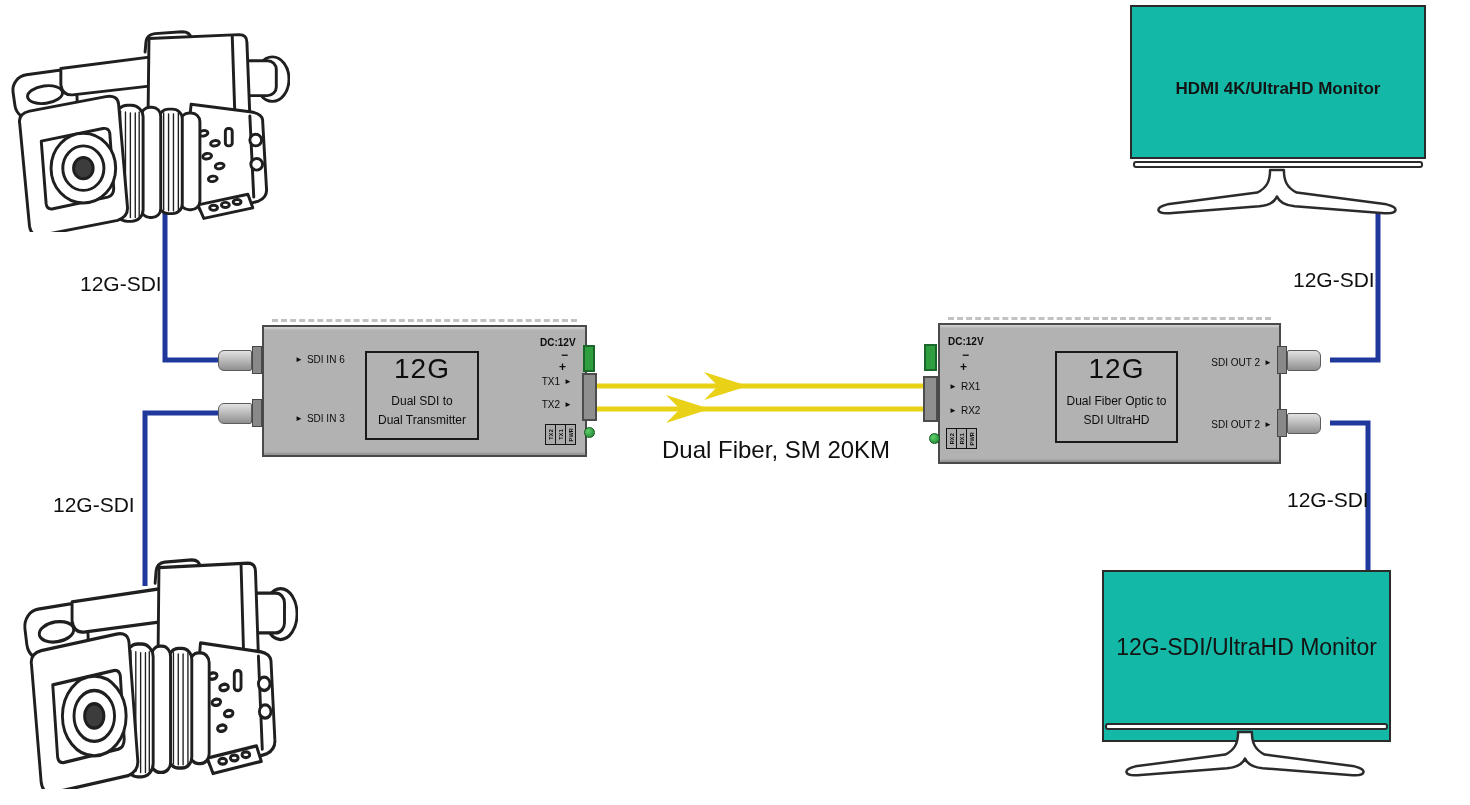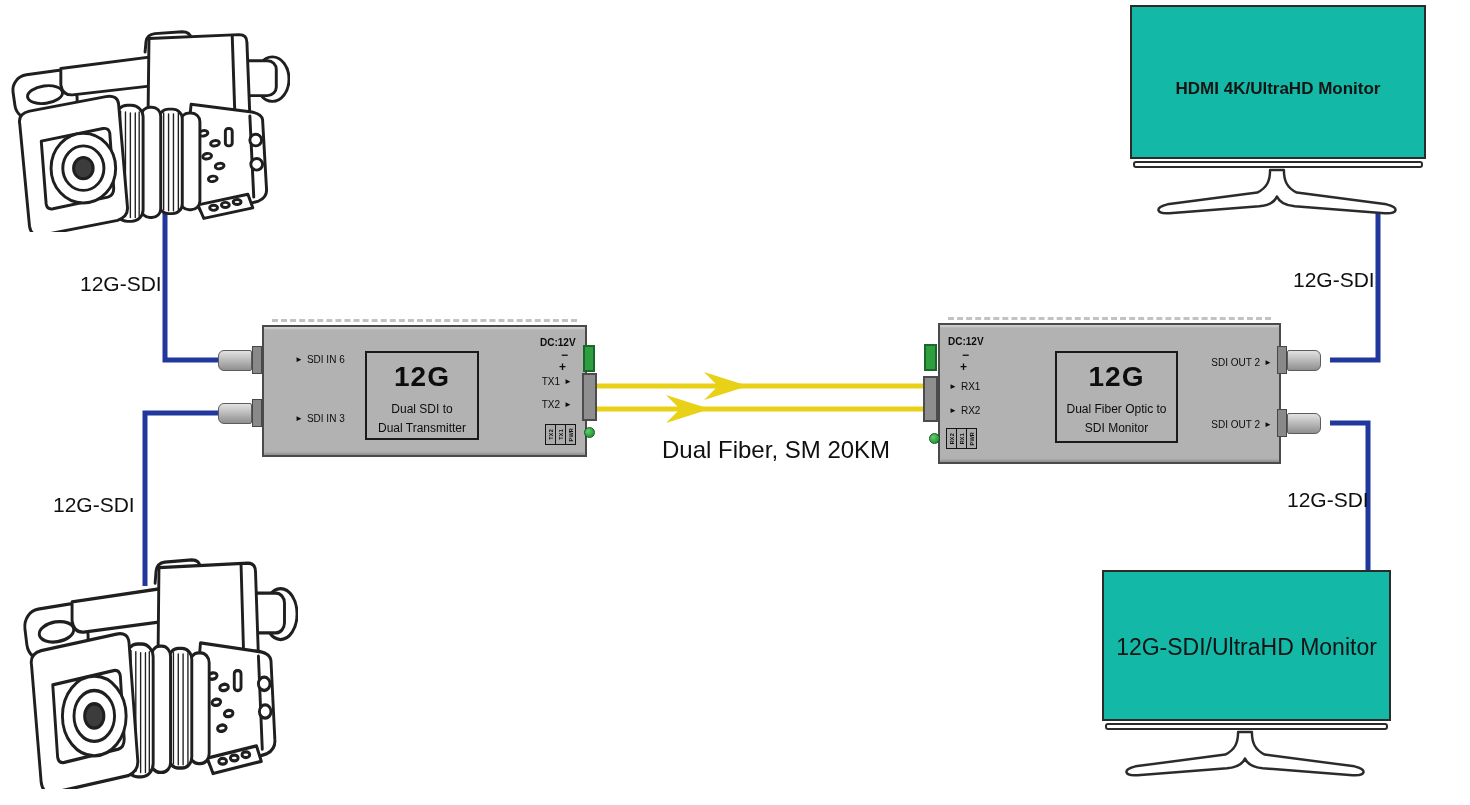--- a/index.html
+++ b/index.html
@@ -16,21 +16,21 @@
     position:absolute;background:#b2b2b2;border:2px solid #4a4a4a;
     box-shadow:inset 0 2px 2px rgba(255,255,255,.4), inset 0 -2px 2px rgba(0,0,0,.18);
   }
   .device::before{
     content:"";position:absolute;left:8px;right:8px;top:-8px;
     border-top:3px dashed #c2c2c2;
   }
   .port-row{position:absolute;font-size:10px;color:#0c0c0c;display:flex;align-items:center;gap:4px;white-space:nowrap;}
   .arr{font-size:8px;line-height:1;color:#0c0c0c;}
   .modbox{position:absolute;border:2px solid #1a1a1a;text-align:center;color:#0d0d0d;}
-  .modbox .ttl{font-size:28px;font-weight:bold;margin-top:8px;letter-spacing:1px;}
+  .modbox .ttl{font-size:28px;font-weight:normal;letter-spacing:1px;}
   .modbox .dsc{font-size:12px;margin-top:7px;line-height:1.55;}
   .dc-lbl{position:absolute;font-size:10px;font-weight:600;color:#0c0c0c;white-space:nowrap;}
   .sign{position:absolute;font-size:12px;font-weight:600;color:#0c0c0c;line-height:1;}
   .ledbox{position:absolute;display:flex;border:1px solid #141414;background:#ababab;}
   .ledcell{width:9px;height:19px;border-right:1px solid #141414;display:flex;align-items:center;justify-content:center;}
   .ledcell:last-child{border-right:none;}
   .ledcell span{writing-mode:vertical-rl;transform:rotate(180deg);font-size:5.5px;font-weight:700;letter-spacing:.2px;color:#111;}
   .gdot{position:absolute;width:9px;height:9px;border-radius:50%;
     background:radial-gradient(circle at 35% 35%, #5ed06a, #1b7d2c);border:1px solid #0f5a1d;}
   .greenblock{position:absolute;background:#2f9e3f;border:2px solid #19672a;box-sizing:border-box;}
@@ -207,21 +207,21 @@
         <span>RX1</span>
       </div>
     <div class="ledcell">
         <span>PWR</span>
       </div>
   </div>
   <div class="modbox" style="left:115px;top:26px;width:119px;height:88px">
     <div class="ttl">12G</div>
     <div class="dsc">
       <span>Dual Fiber Optic to</span><br>
-      <span>SDI Monitor</span>
+      <span>SDI UltraHD</span>
     </div>
   </div>
   <div class="port-row" style="right:7px;top:32px">
     <span>SDI OUT 2</span>
     <span class="arr">►</span>
   </div>
   <div class="port-row" style="right:7px;top:94px">
     <span>SDI OUT 2</span>
     <span class="arr">►</span>
   </div>
@@ -240,19 +240,19 @@
 </div>
 
 <div class="monitor-screen" style="left:1130px;top:5px;width:296px;height:154px">
   <div class="monitor-text mt-top">HDMI 4K/UltraHD Monitor</div>
 </div>
 <div class="monitor-strip" style="left:1133px;top:161px;width:290px;height:7px"></div>
 <svg class="abs" style="left:1128px;top:168px" width="296" height="54">
     <use href="#mstand"></use>
   </svg>
 
-<div class="monitor-screen" style="left:1102px;top:570px;width:289px;height:151px">
+<div class="monitor-screen" style="left:1102px;top:570px;width:289px;height:172px">
   <div class="monitor-text mt-bottom">12G-SDI/UltraHD Monitor</div>
 </div>
 <div class="monitor-strip" style="left:1105px;top:723px;width:283px;height:7px"></div>
 <svg class="abs" style="left:1096px;top:730px" width="296" height="54">
     <use href="#mstand"></use>
   </svg>
 
 </body></html>

